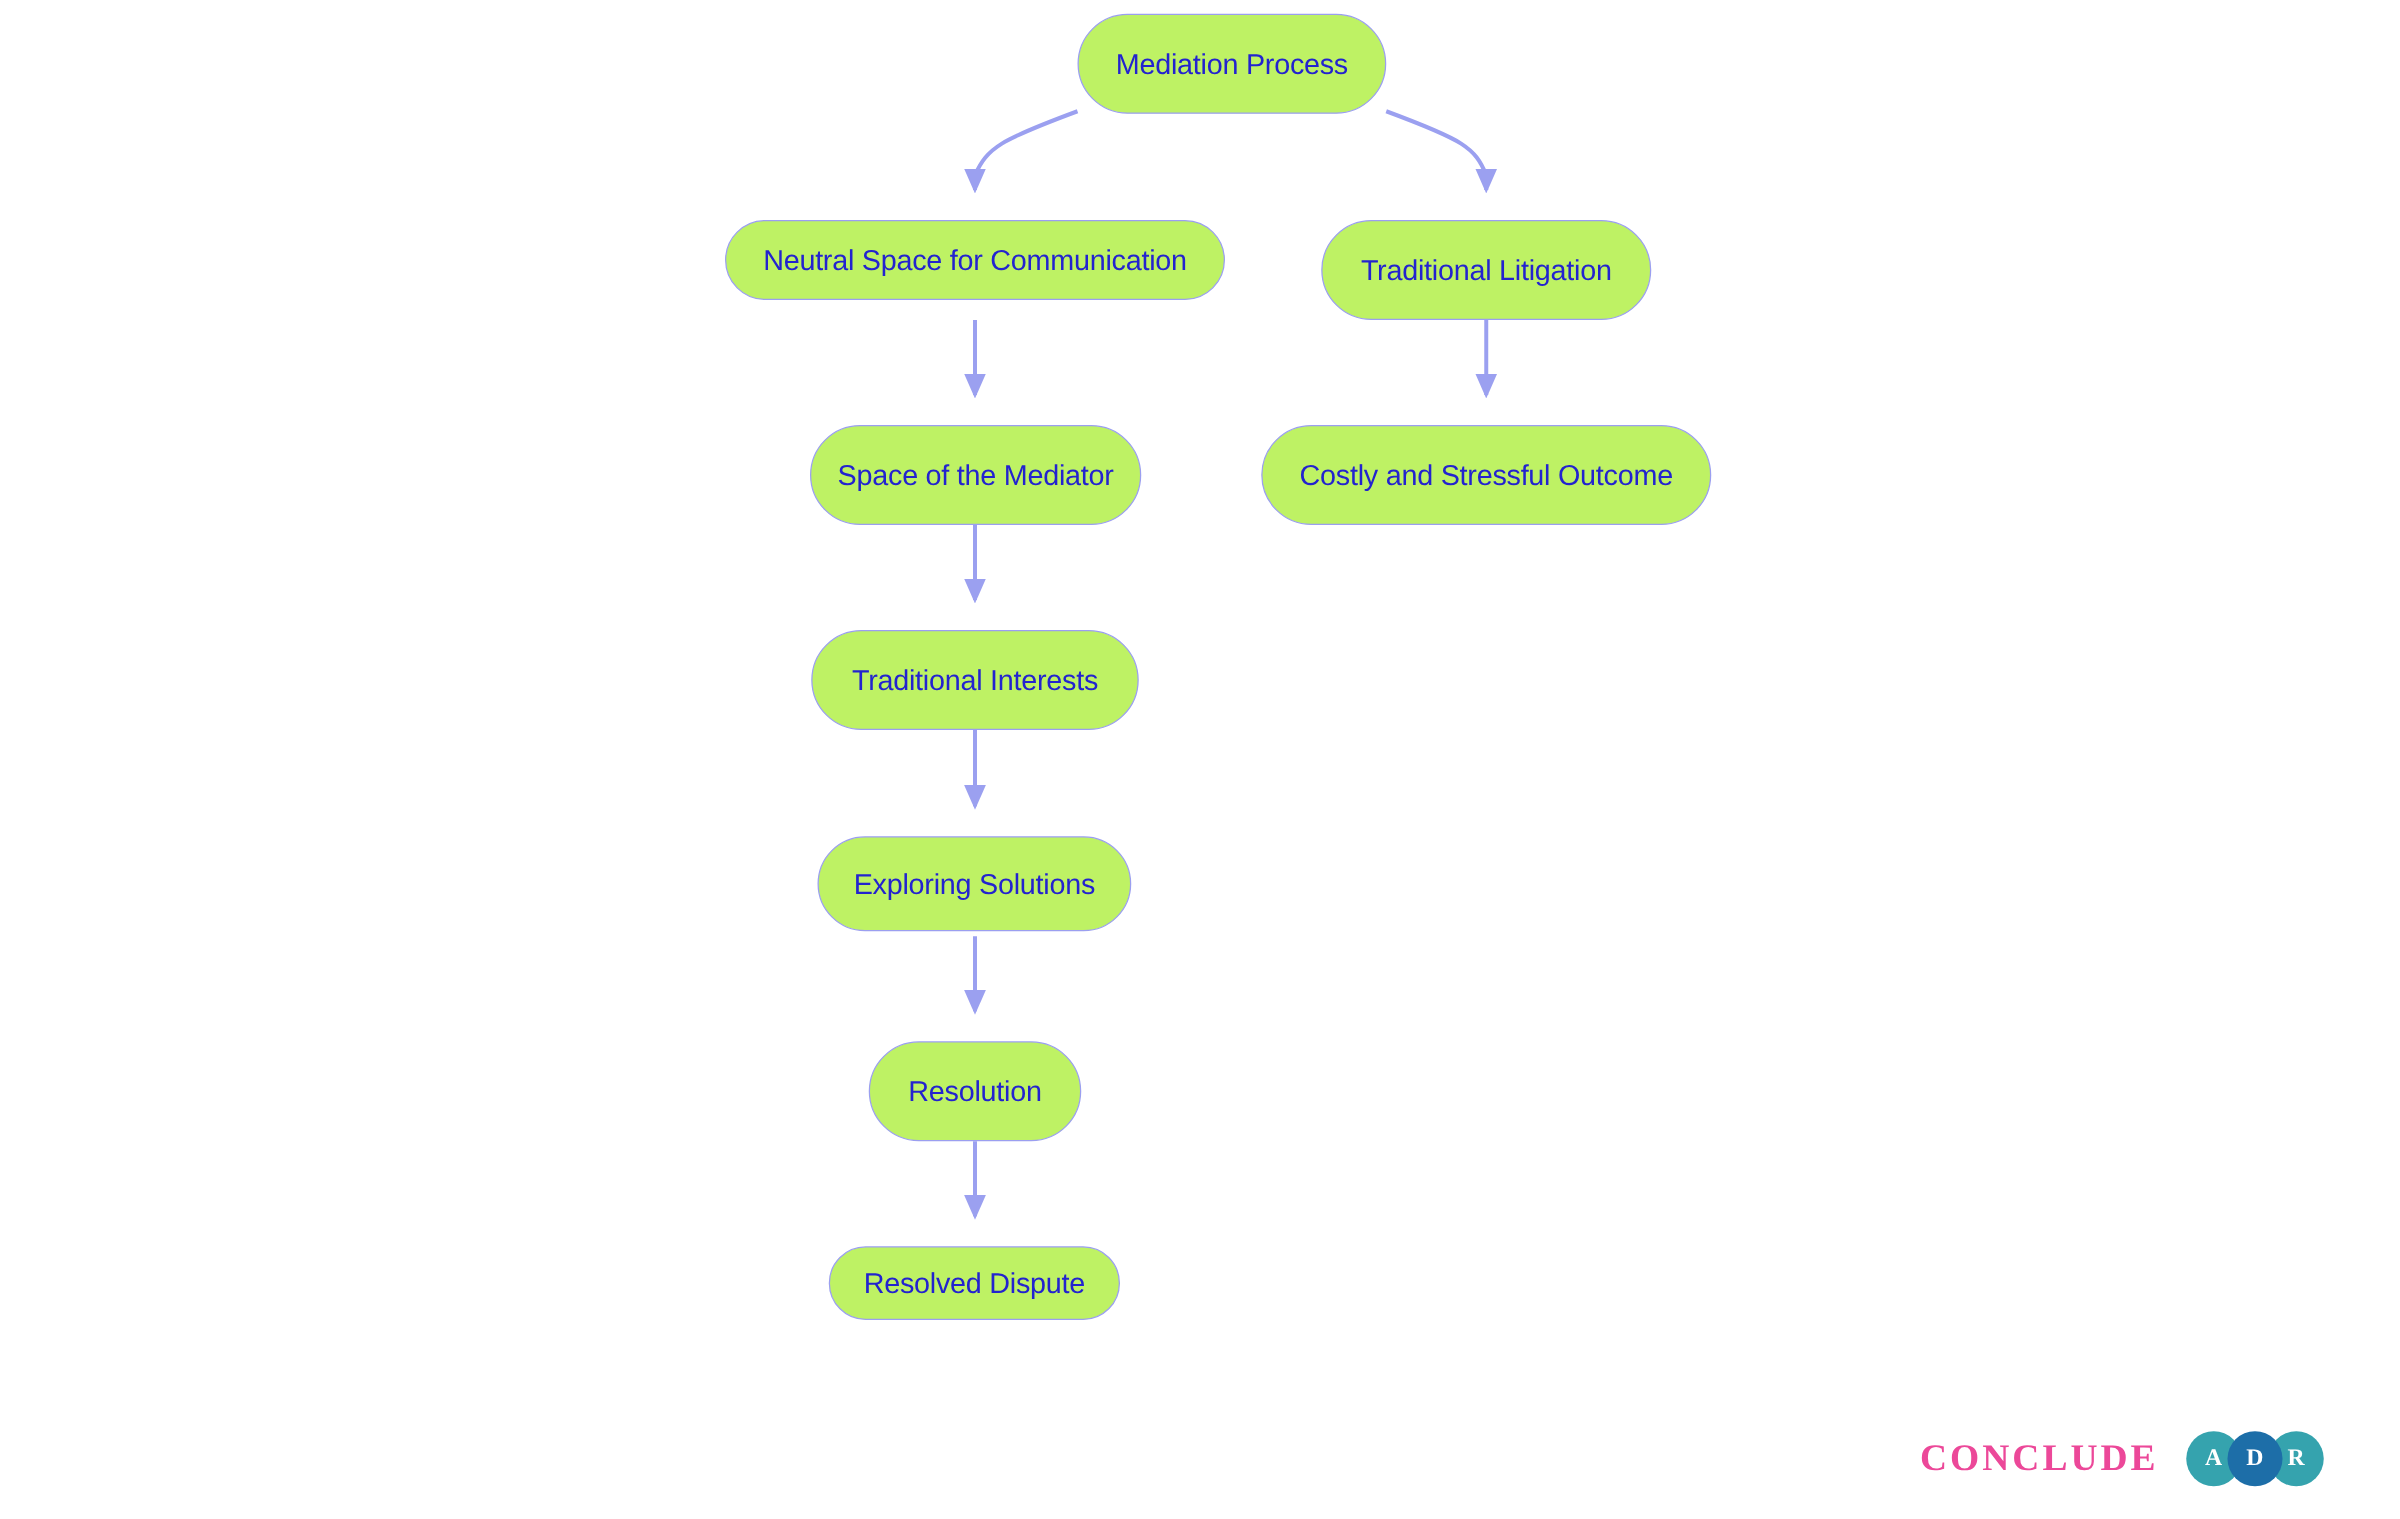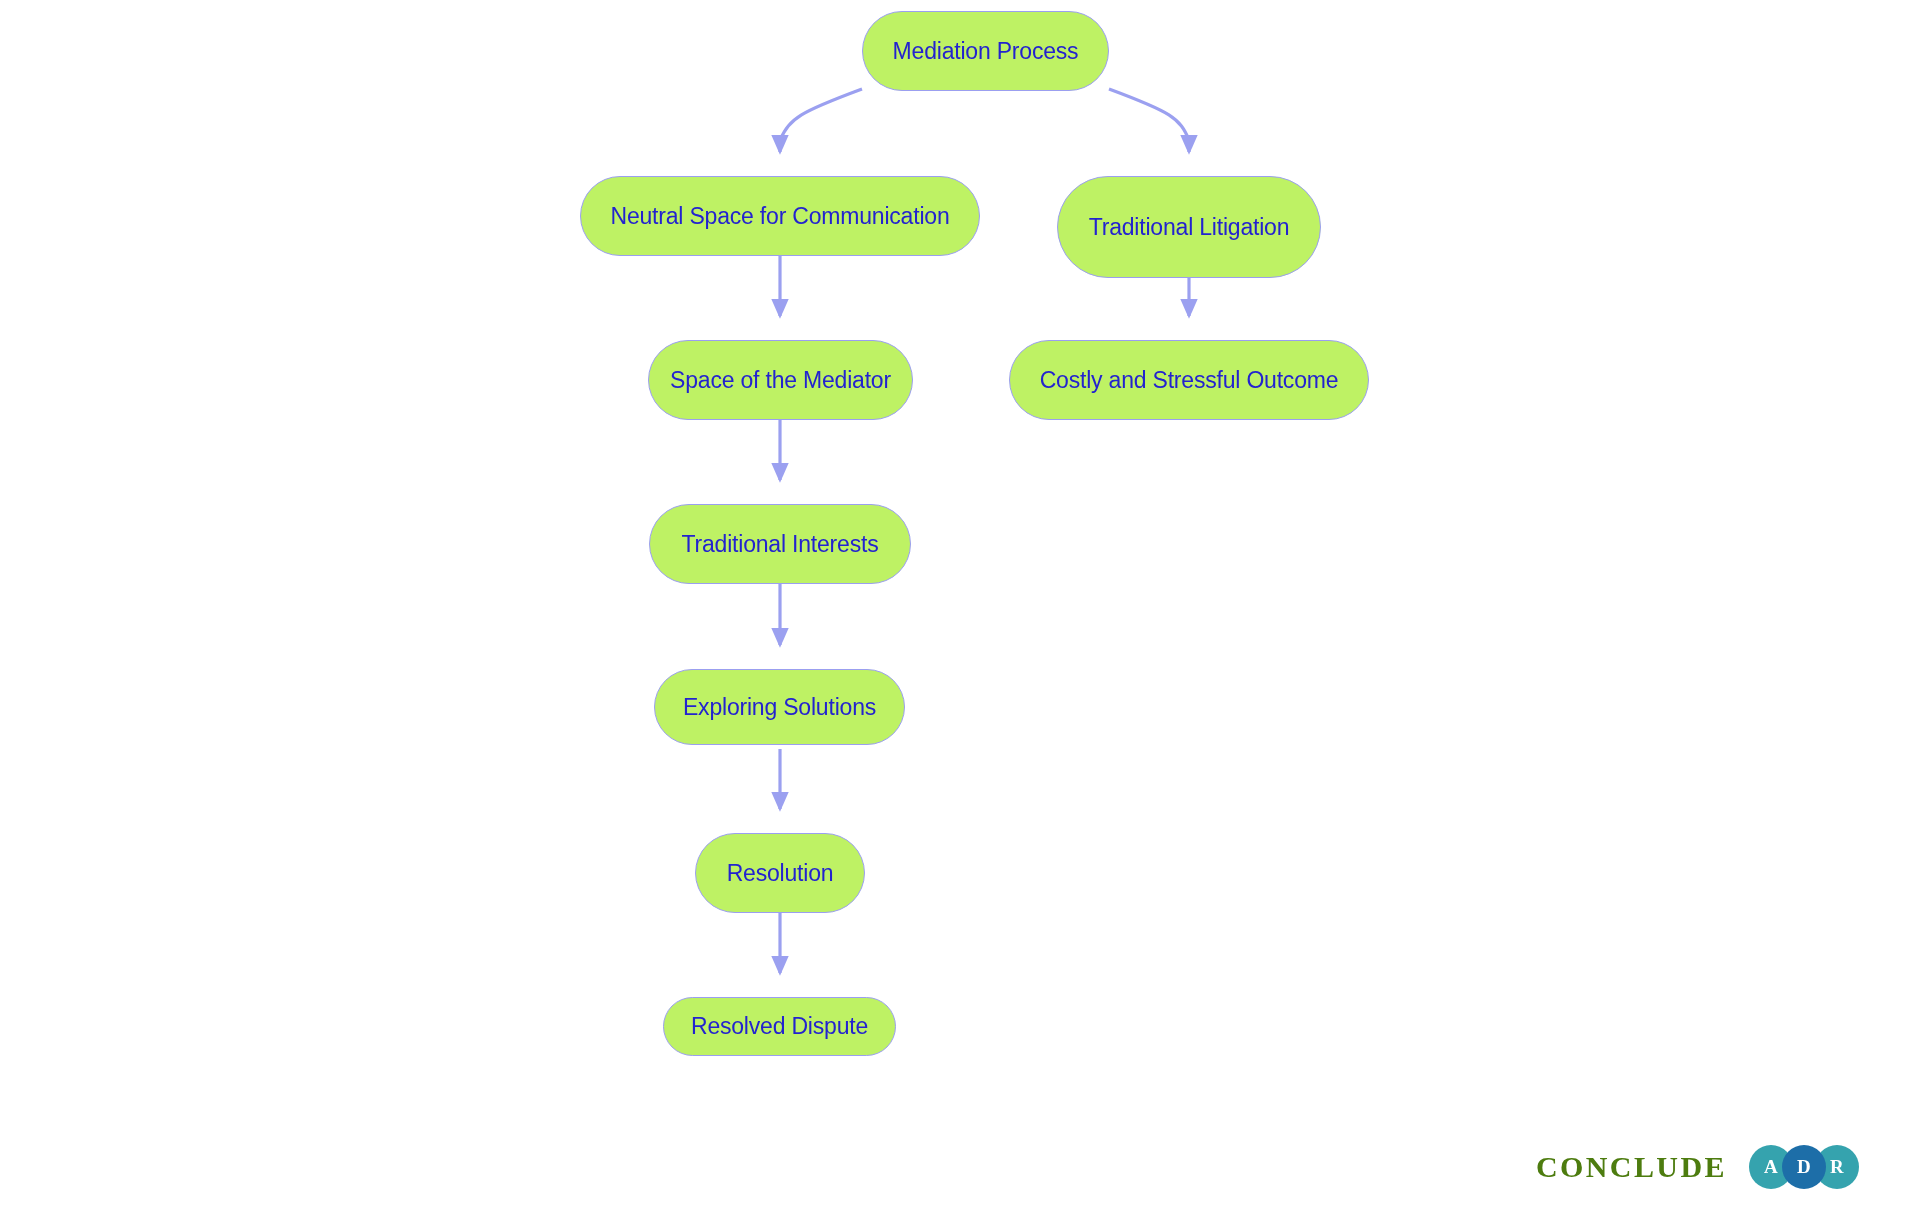--- a/index.html
+++ b/index.html
@@ -47,22 +47,22 @@
     font-size: 23px;
     font-weight: 400;
     letter-spacing: -0.2px;
     line-height: 1.15;
     white-space: nowrap;
     padding: 0 14px;
   }
 
   
   .n-root        { left: 862px;  top: 11px;   width: 247px; height: 80px; }
-  .n-neutral     { left: 580px;  top: 176px;  width: 400px; height: 80px; }
-  .n-litigation  { left: 1057px; top: 176px;  width: 264px; height: 102px; }
+  .n-neutral     { left: 580px;  top: 176px;  width: 400px; height: 64px; }
+  .n-litigation  { left: 1057px; top: 176px;  width: 264px; height: 80px; }
   .n-mediator    { left: 648px;  top: 340px;  width: 265px; height: 80px; }
   .n-costly      { left: 1009px; top: 340px;  width: 360px; height: 80px; }
   .n-interests   { left: 649px;  top: 504px;  width: 262px; height: 80px; }
   .n-exploring   { left: 654px;  top: 669px;  width: 251px; height: 76px; }
   .n-resolution  { left: 695px;  top: 833px;  width: 170px; height: 80px; }
   .n-resolved    { left: 663px;  top: 997px;  width: 233px; height: 59px; }
 
   
   #brand-logo {
     position: absolute;
@@ -70,21 +70,21 @@
     top: 1139px;
     display: flex;
     align-items: center;
     height: 56px;
   }
   #brand-wordmark {
     font-family: "Liberation Serif", serif;
     font-weight: 700;
     font-size: 30px;
     letter-spacing: 2.4px;
-    color: #4d7c0f;
+    color: #ec4899;
     line-height: 1;
     margin-right: 22px;
     white-space: nowrap;
   }
   .logo-circles {
     position: relative;
     display: flex;
     align-items: center;
     height: 44px;
   }

